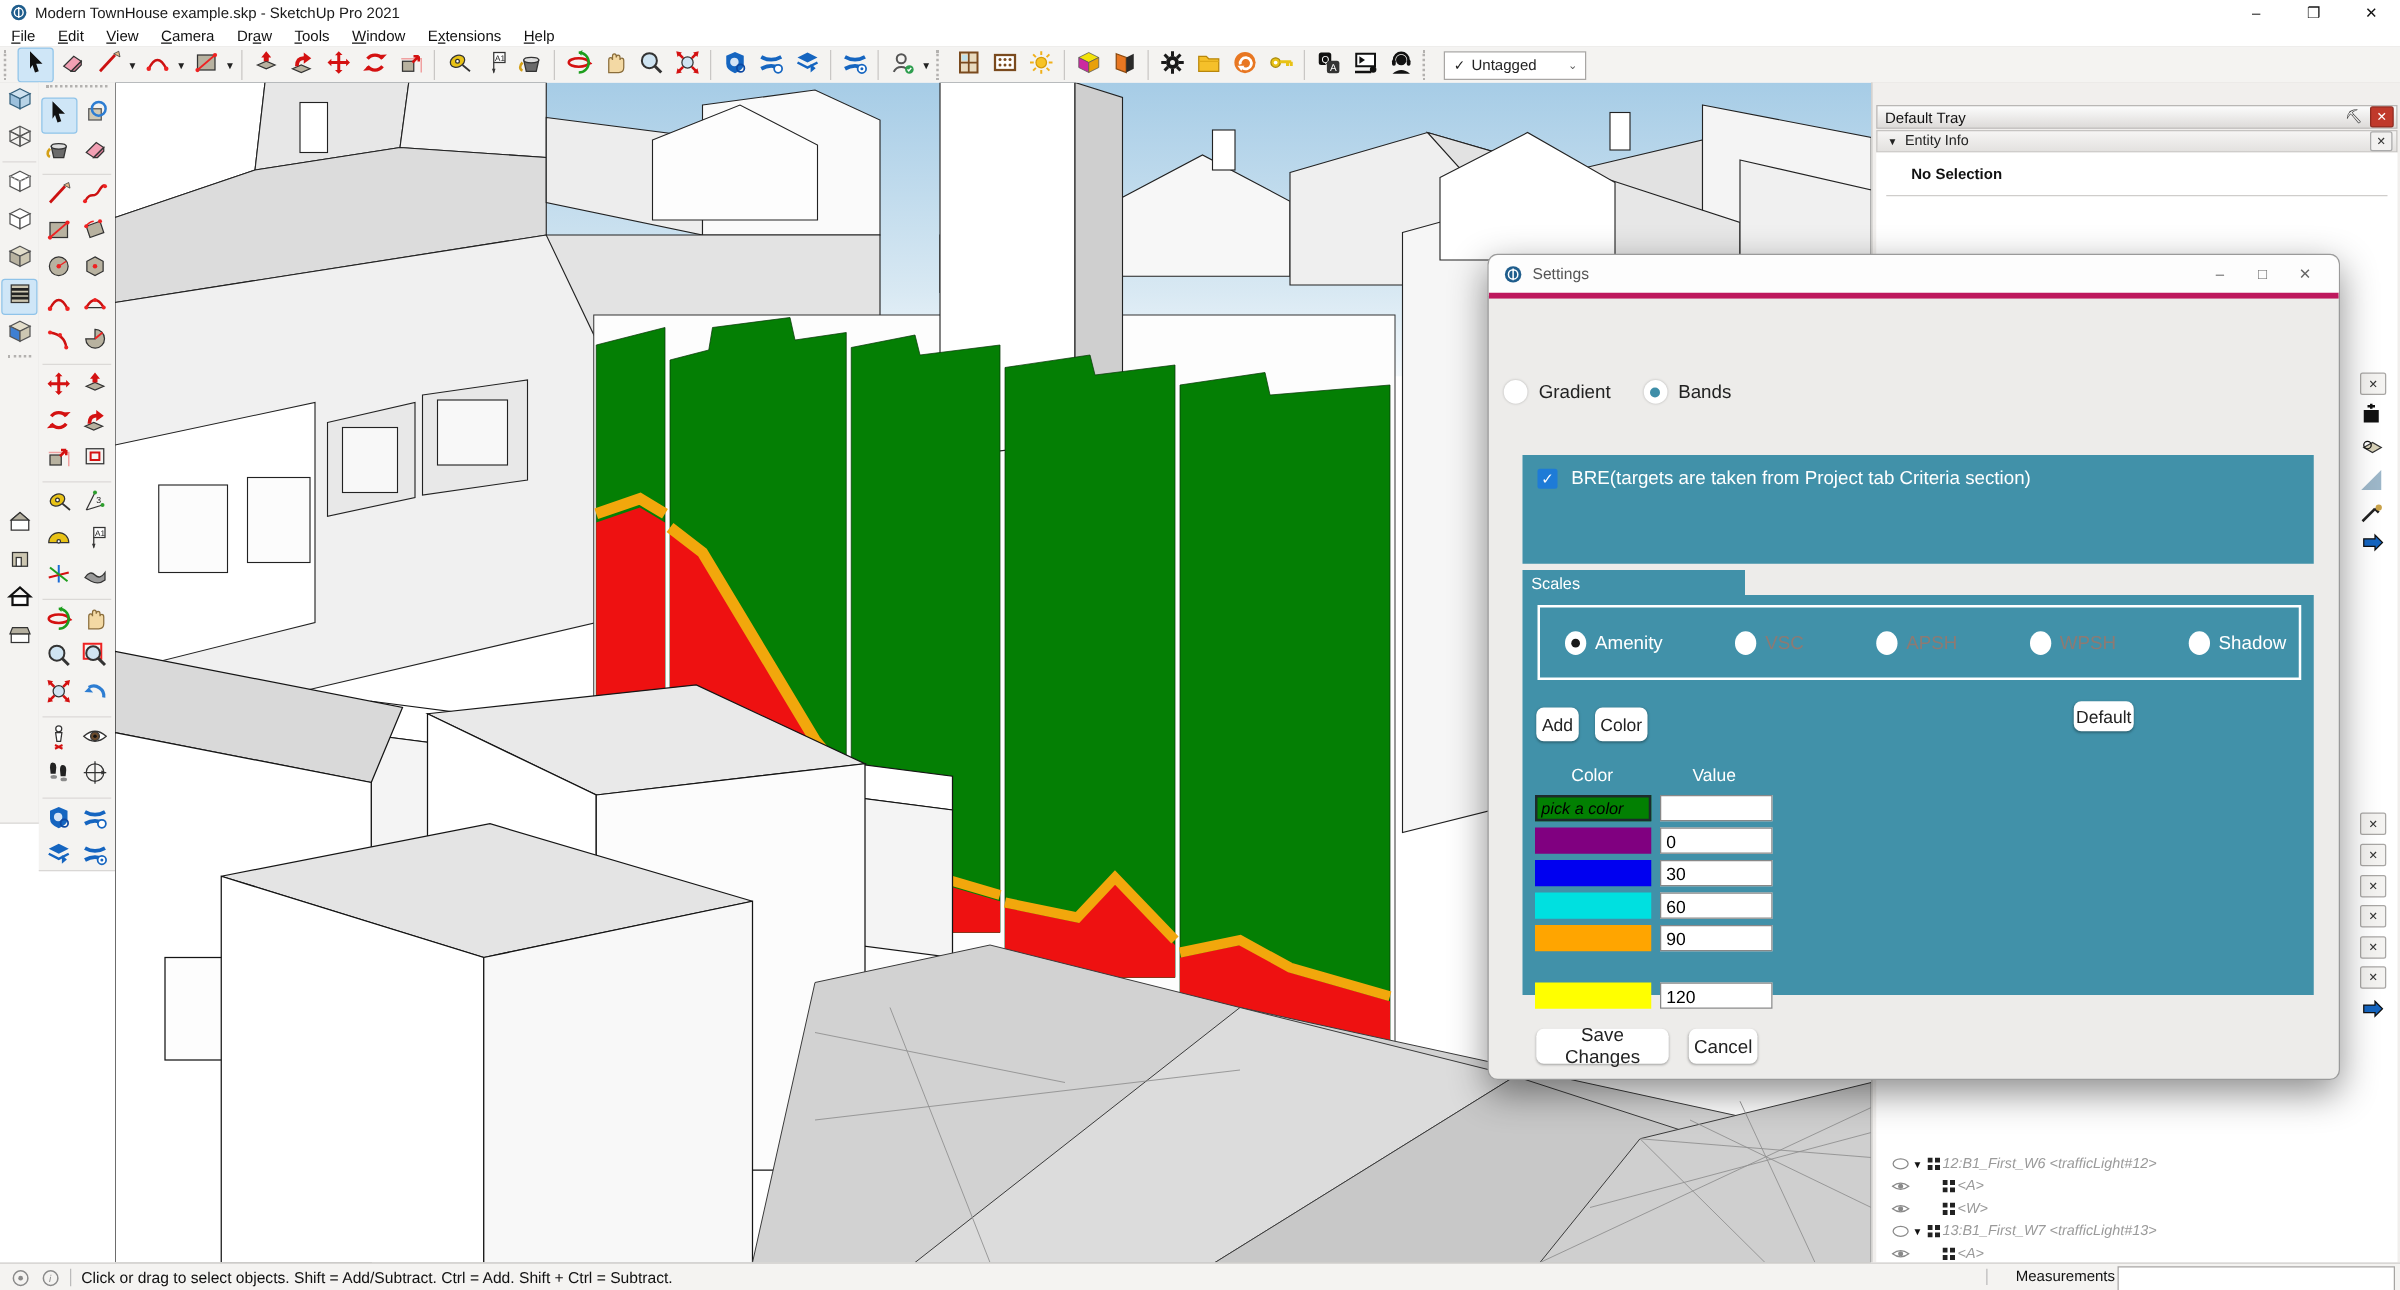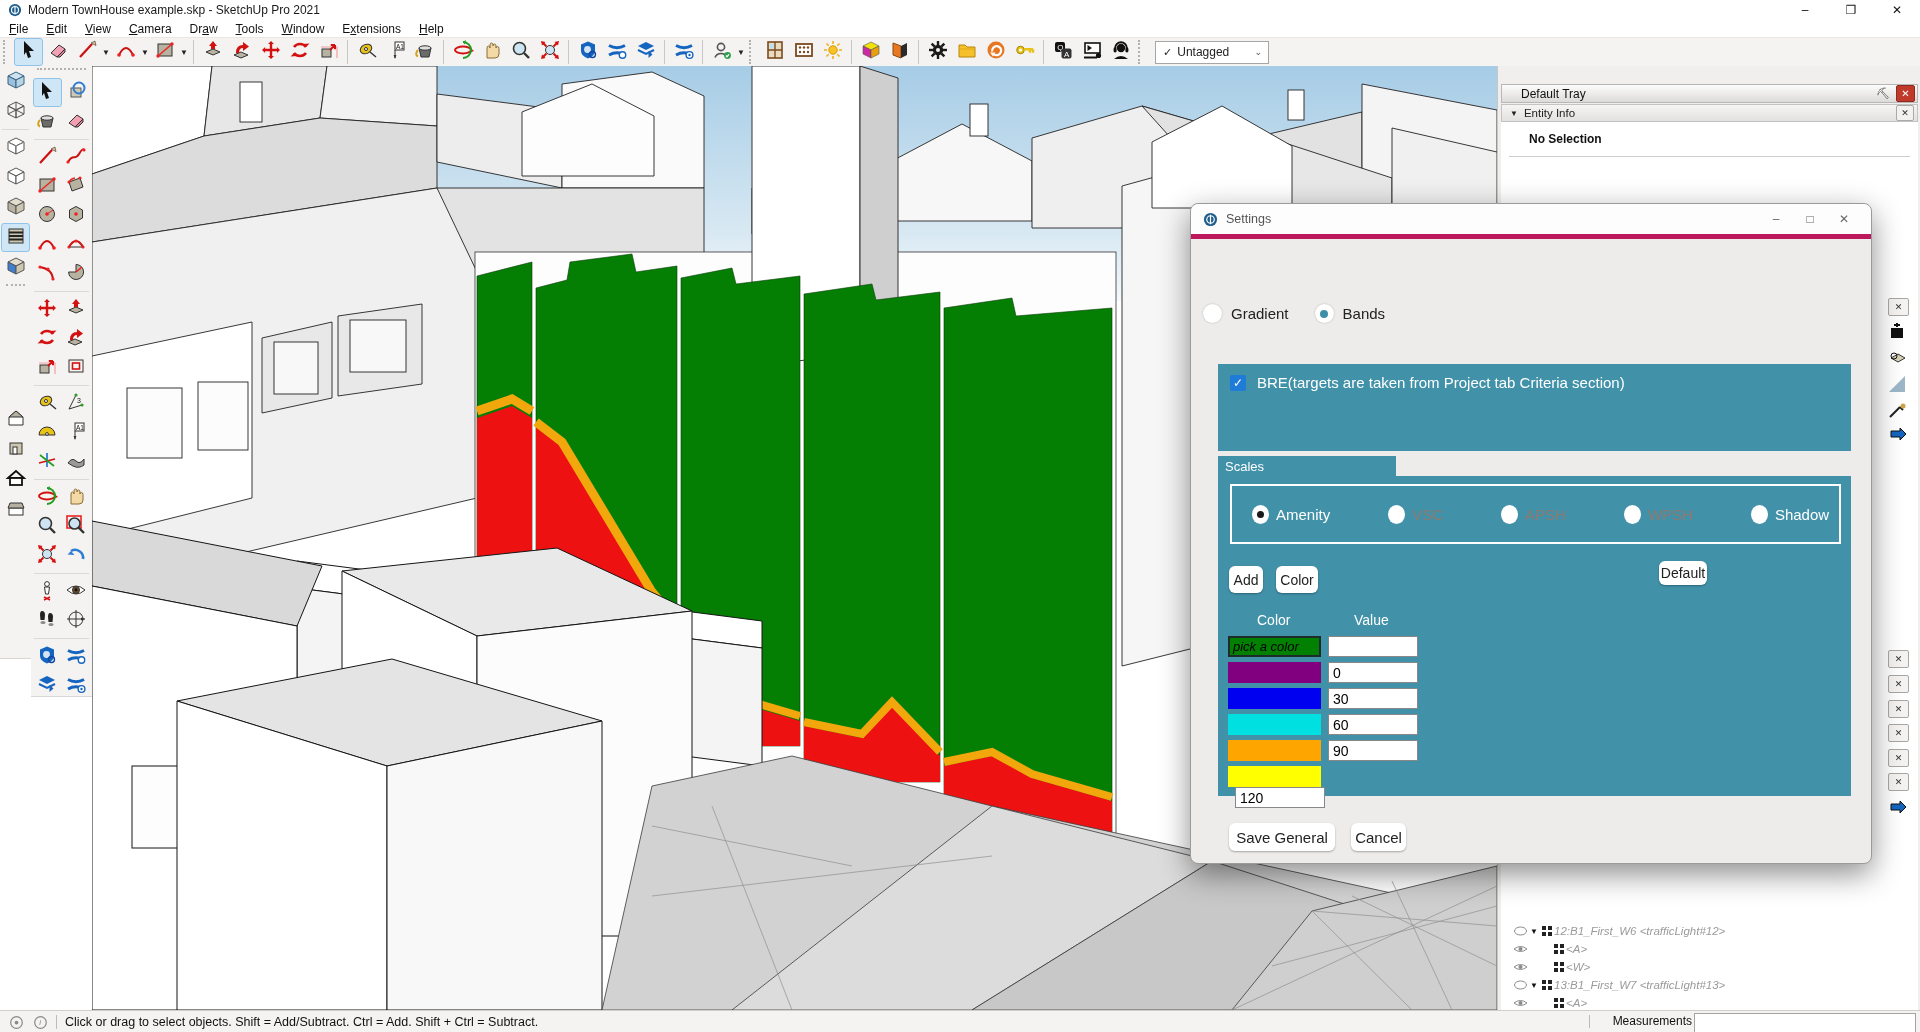--- a/index.html
+++ b/index.html
@@ -30,21 +30,21 @@
   .vhandle{height:6px;margin:2px 6px;border-top:2px dotted #b3b1af;}
   .ltgrid{display:flex;flex-wrap:wrap;justify-content:center;}
   .ltbtn{width:27px;height:27px;display:flex;align-items:center;justify-content:center;border:1px solid transparent;}
   .ltbtn.active{background:#cfe6f7;border:1px solid #8fc3e9;border-radius:3px;}
   .ltbtn svg{width:22px;height:22px;}
   .ldiv{width:90%;height:1px;background:#dbd9d7;margin:3px auto;}
   
   #viewport{position:absolute;left:92px;top:66px;width:1405px;height:944px;background:#fff;overflow:hidden;}
   
   #tray{position:absolute;left:1497px;top:66px;width:423px;height:944px;background:#f1efed;border-left:1px solid #c9c7c5;}
-  #trayheader{position:absolute;left:3px;top:18px;right:3px;height:19px;background:linear-gradient(#fcfcfc,#dddbd9);border:1px solid #b9b7b5;display:flex;align-items:center;font-size:12px;color:#111;padding-left:19px;box-sizing:border-box;}
+  #trayheader{position:absolute;left:3px;top:18px;right:3px;height:19px;background:linear-gradient(#fcfcfc,#dddbd9);border:1px solid #b9b7b5;display:flex;align-items:center;font-size:12px;color:#111;padding-left:6px;box-sizing:border-box;}
   #trayheader .pin{margin-left:auto;font-size:11px;color:#333;}
   #trayheader .redx{width:17px;height:15px;background:#c0392b;color:#fff;font-size:10px;display:flex;align-items:center;justify-content:center;margin:0 2px 0 6px;border:1px solid #8e2b20;border-radius:2px;}
   #entitybar{position:absolute;left:3px;top:38px;right:3px;height:18px;background:linear-gradient(#f6f5f4,#e3e1df);border:1px solid #c5c3c1;display:flex;align-items:center;font-size:11.5px;color:#222;padding-left:8px;box-sizing:border-box;}
   #entitybar .xbox{margin-left:auto;margin-right:3px;width:16px;height:14px;border:1px solid #aaa;border-radius:2px;background:#f2f1f0;color:#333;font-size:9px;display:flex;align-items:center;justify-content:center;}
   #traybody{position:absolute;left:3px;top:56px;right:3px;bottom:0;background:#fff;}
   #noselection{font-weight:bold;font-size:12px;color:#111;padding:10px 0 0 28px;}
   #traydivider{height:1px;background:#cfcdcb;margin:10px 8px 0 8px;}
   
   .sliver-x{position:absolute;width:19px;height:16px;background:#f4f3f1;border:1px solid #a9a7a5;border-radius:2px;color:#333;font-size:9px;display:flex;align-items:center;justify-content:center;}
   .sliver-icon{position:absolute;width:20px;height:20px;}
@@ -1149,23 +1149,23 @@
           <input value="30" style="">
         </div>
         <div class="crow" style="left: 37px; top: 510px; position: absolute;">
           <div class="sw" style="background: rgb(0, 224, 224);"></div>
           <input value="60" style="">
         </div>
         <div class="crow" style="left: 37px; top: 536px; position: absolute;">
           <div class="sw" style="background: rgb(255, 165, 0);"></div>
           <input value="90" style="">
         </div>
-        <div class="crow" style="left: 37px; top: 562px; position: absolute; flex-direction: column;">
+        <div class="crow" style="left: 37px; top: 582px; position: absolute;">
           <div class="sw" style="background: rgb(255, 255, 0);"></div>
           <input value="120" style="">
         </div>
       </div>
 
-    <button class="wbtn2" style="left:38px;top:619px;width:106px;height:28px;font-size:15px;">Save General</button>
+    <button class="wbtn2" style="left:38px;top:619px;width:106px;height:28px;font-size:15px;">Save Changes</button>
     <button class="wbtn2" style="left:160px;top:619px;width:55px;height:28px;font-size:15px;">Cancel</button>
   </div>
 
 </div>
 
 </body></html>

